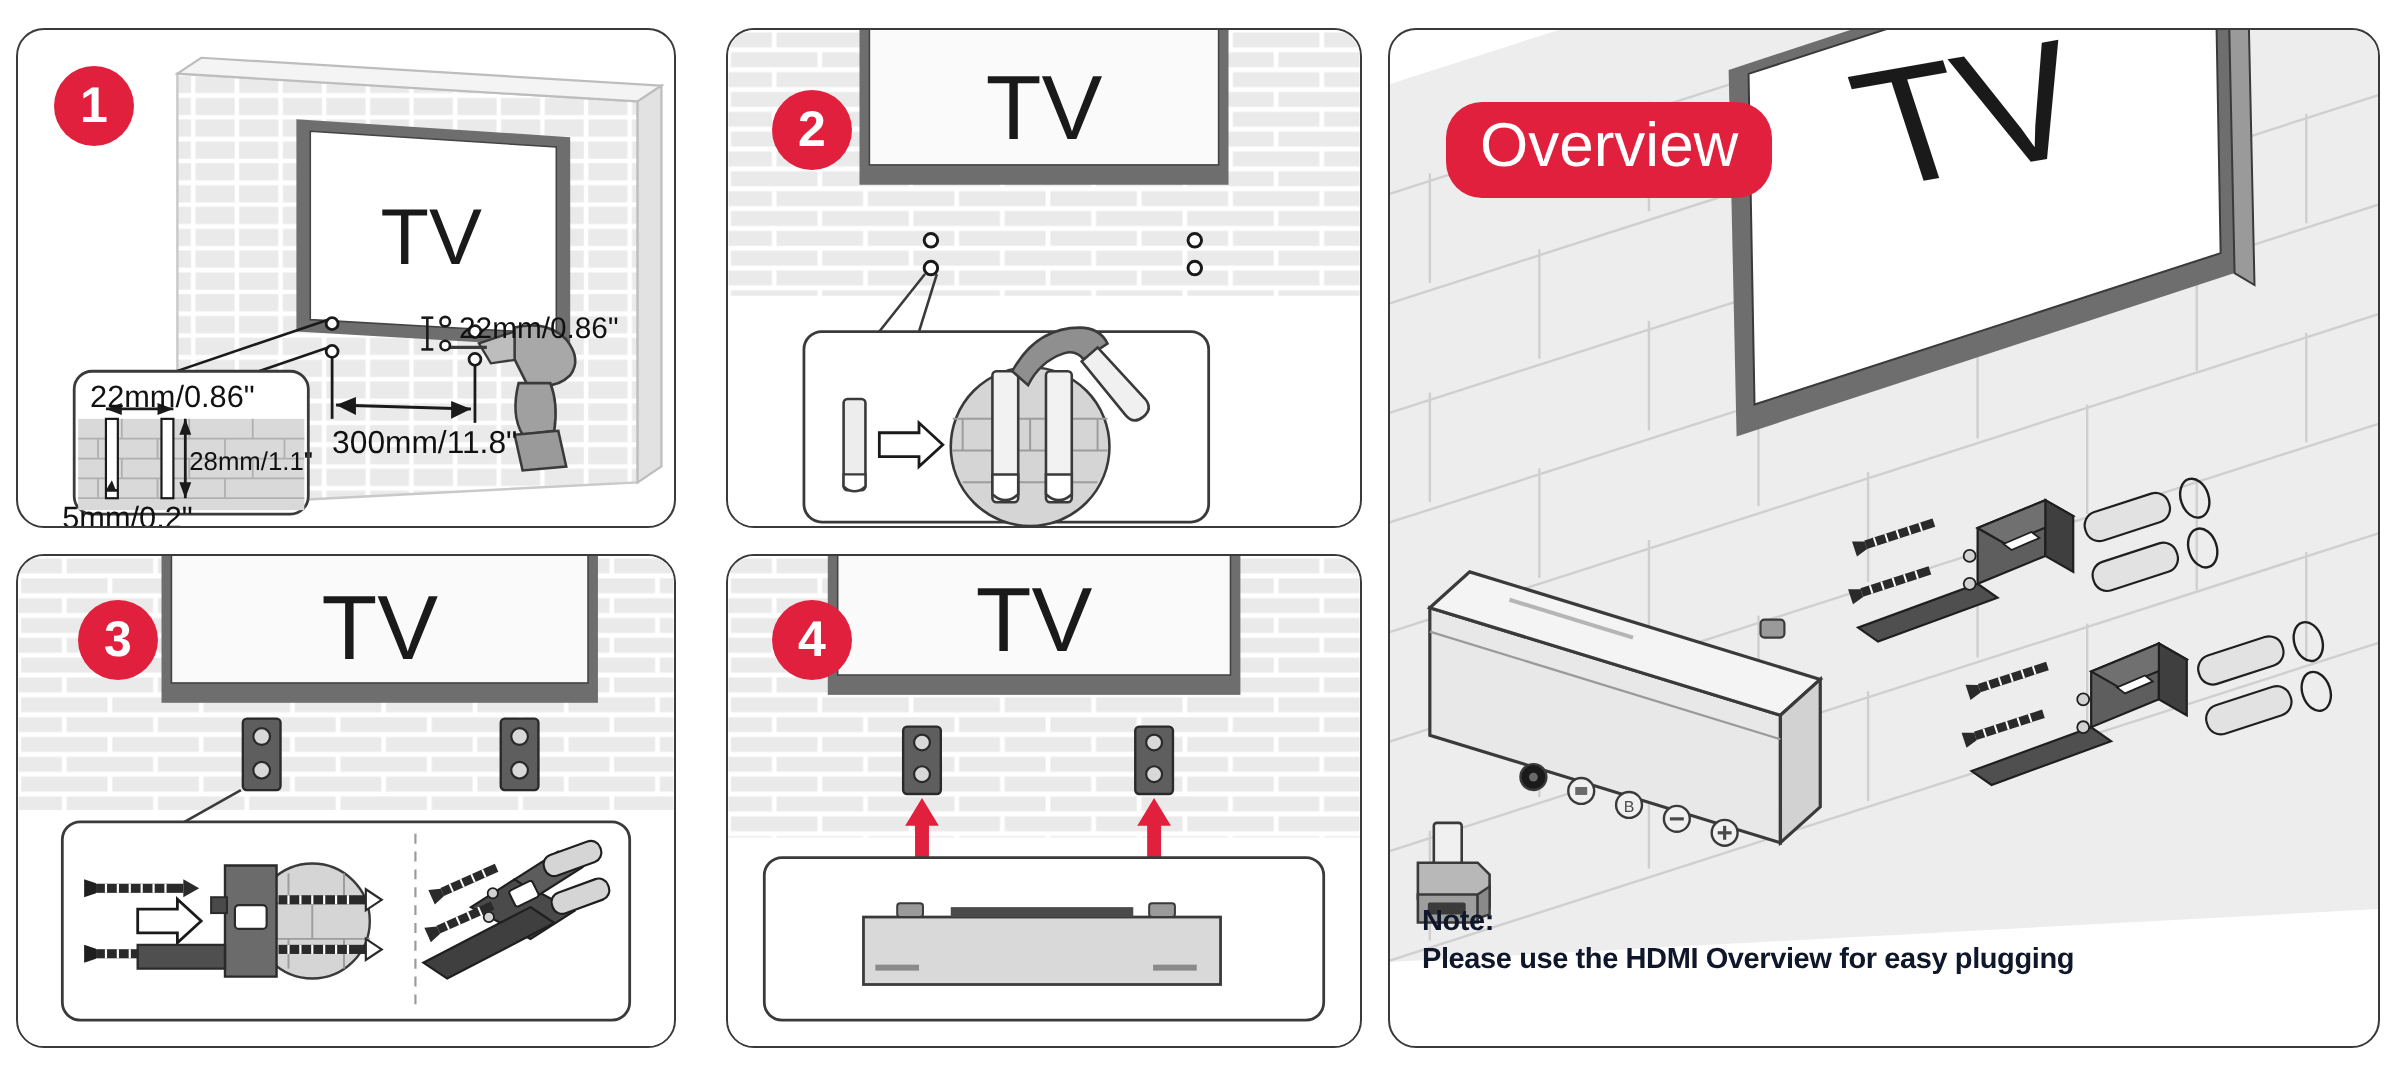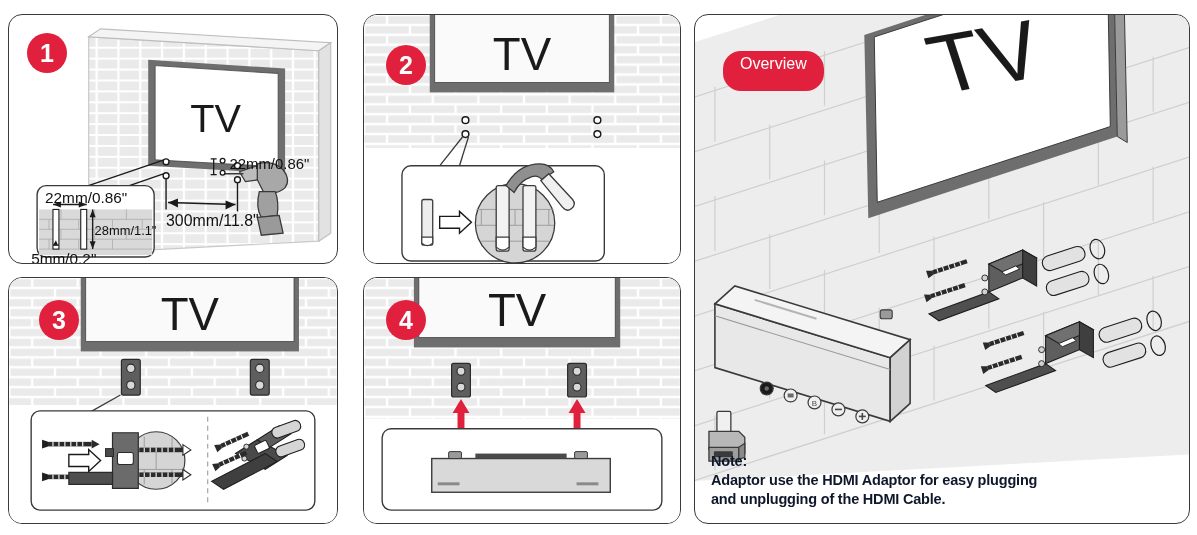--- a/index.html
+++ b/index.html
@@ -13,21 +13,21 @@
   #p2{left:363px;top:14px;width:318px;height:250px;}
   #p3{left:8px;top:277px;width:330px;height:247px;}
   #p4{left:363px;top:277px;width:318px;height:247px;}
   #pov{left:694px;top:14px;width:496px;height:510px;}
 
   .badge{position:absolute;width:40px;height:40px;border-radius:50%;
          background:#e0203c;color:#fff;font-size:25px;font-weight:700;
          display:flex;align-items:center;justify-content:center;z-index:40;
          line-height:1;}
   .ovbadge{position:absolute;left:28px;top:36px;background:#e0203c;color:#fff;
-           border-radius:18px;padding:4px 17px 18px;font-size:16px;z-index:40;
+           border-radius:18px;padding:4px 17px 8px;font-size:31px;z-index:40;
            line-height:1.15;}
 
   svg{display:block;}
   .svgfill{position:absolute;left:0;top:0;width:100%;height:100%;}
 
   .note{position:absolute;left:16px;top:437px;z-index:30;
         font-size:14.5px;font-weight:700;line-height:1.32;color:#0f172a;
         letter-spacing:-0.2px;}
   .note div{white-space:nowrap;}
 </style>
@@ -561,18 +561,17 @@
           <path d="M14 418 h30 l6 6 v16 l-6 -4 h-30 z" fill="#b8b8b8" stroke="#3a3a3a" stroke-width="1.3"></path>
           <path d="M14 434 h30 v14 h-30 z" fill="#9e9e9e" stroke="#3a3a3a" stroke-width="1.3"></path>
           <path d="M44 434 l6 -4 v14 l-6 2 z" fill="#8a8a8a" stroke="#3a3a3a" stroke-width="1.2"></path>
           <rect x="19" y="438" width="19" height="6" rx="1" fill="#3a3a3a"></rect>
         </g>
       </g>
     </svg>
 
     <div class="note">
       <div>Note:</div>
-      <div>Adaptor use the HDMI Adaptor for easy plugging</div>
-      <div>and unplugging of the HDMI Cable.</div>
+      <div>Please use the HDMI Overview for easy plugging</div>
     </div>
   </div>
 
 </div>
 
 </body></html>

